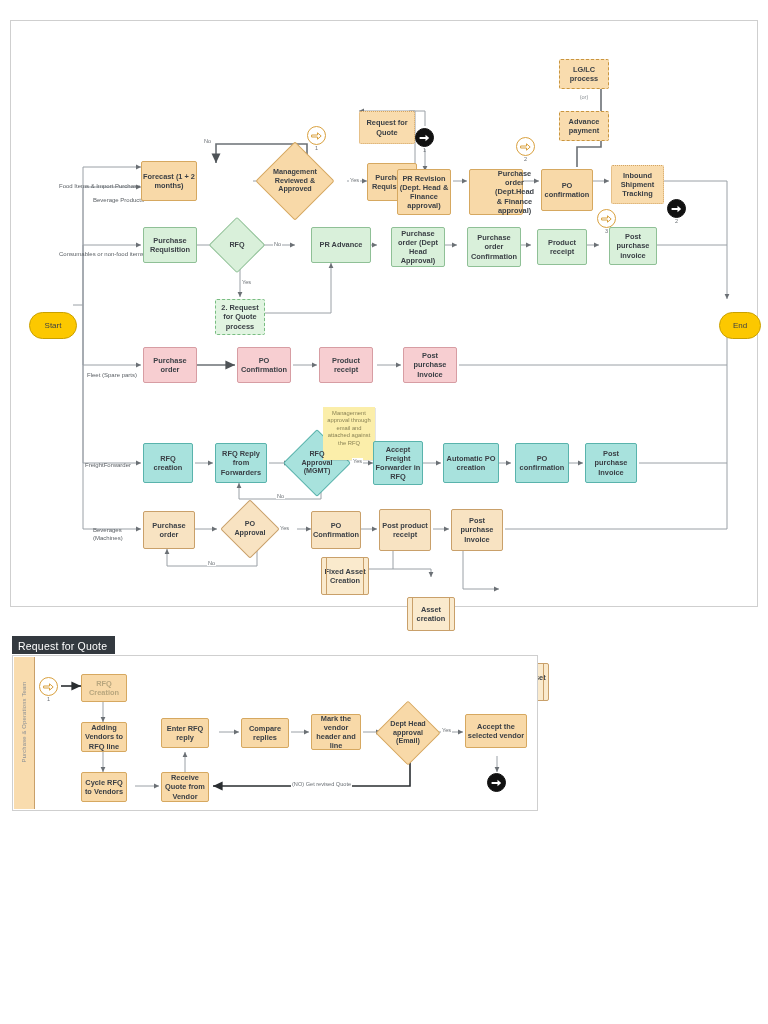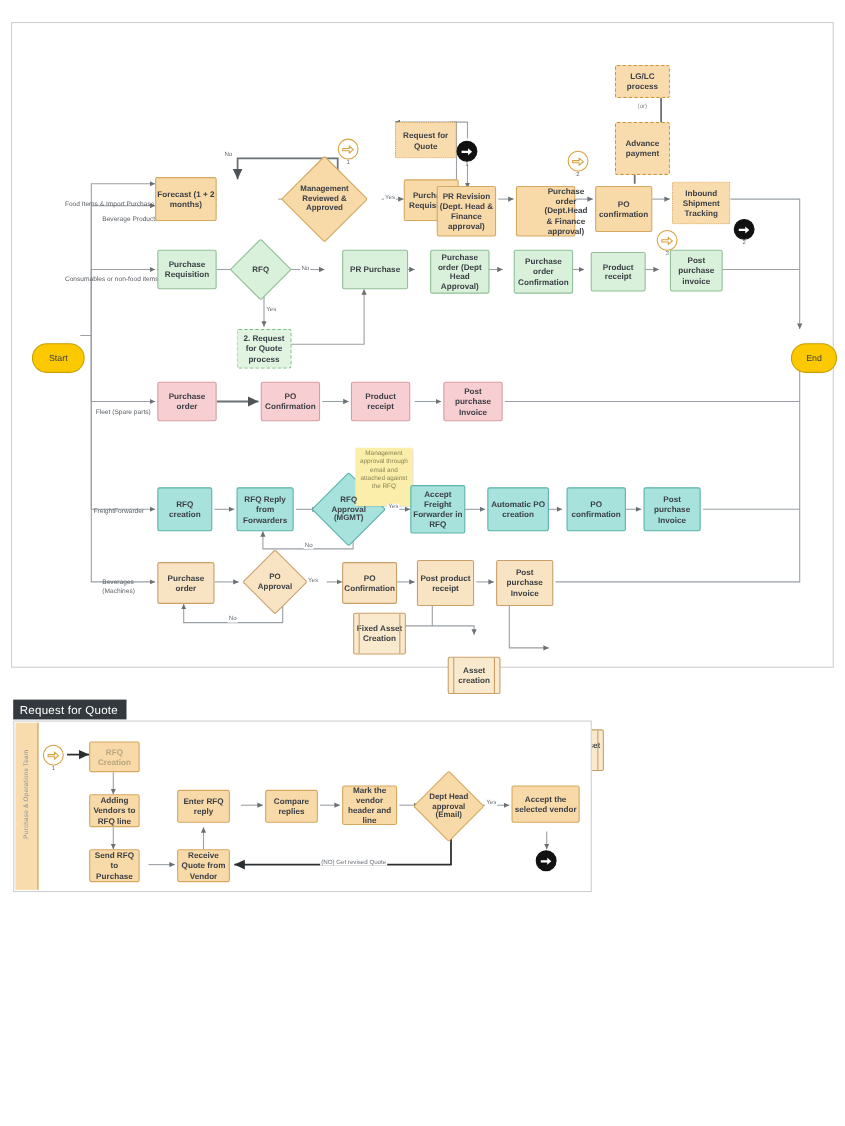--- a/index.html
+++ b/index.html
@@ -226,21 +226,21 @@
   <div class="node n-orange" style="left:530px;top:148px;width:52px;height:42px;">
     <span>PO confirmation</span>
     </div>
 
   <div class="node n-orange-d" style="left:548px;top:38px;width:50px;height:30px;">
     <span>LG/LC process</span>
     </div>
 
   <div class="orlabel" style="left:548px;top:73px;width:50px;">(or)</div>
 
-  <div class="node n-orange-d" style="left:548px;top:90px;width:50px;height:48px;">
+  <div class="node n-orange-d" style="left:548px;top:90px;width:50px;height:30px;">
     <span>Advance payment</span>
     </div>
 
   <div class="node n-orange-dot" style="left:600px;top:144px;width:53px;height:39px;">
     <span>Inbound Shipment Tracking</span>
     </div>
 
   <div class="node n-green" style="left:132px;top:206px;width:54px;height:36px;">
     <span>Purchase Requisition</span>
     </div>
@@ -248,21 +248,21 @@
   <div class="dia d-green" style="left:206px;top:204px;width:40px;height:40px;">
     <div class="shape"></div>
     <div class="txt">RFQ</div>
   </div>
 
   <div class="node n-green-d" style="left:204px;top:278px;width:50px;height:36px;">
     <span>2. Request for Quote process</span>
     </div>
 
   <div class="node n-green" style="left:300px;top:206px;width:60px;height:36px;">
-    <span>PR Purchase</span>
+    <span>PR Advance</span>
     </div>
 
   <div class="node n-green" style="left:380px;top:206px;width:54px;height:40px;">
     <span>Purchase order (Dept Head Approval)</span>
     </div>
 
   <div class="node n-green" style="left:456px;top:206px;width:54px;height:40px;">
     <span>Purchase order Confirmation</span>
     </div>
 
@@ -449,21 +449,21 @@
 
   <div class="node n-orange" style="left:68px;top:18px;width:46px;height:28px;color:#b8a67e;">
     <span>RFQ Creation</span>
     </div>
 
   <div class="node n-orange" style="left:68px;top:66px;width:46px;height:30px;">
     <span>Adding Vendors to RFQ line</span>
     </div>
 
   <div class="node n-orange" style="left:68px;top:116px;width:46px;height:30px;">
-    <span>Send RFQ to Purchase</span>
+    <span>Cycle RFQ to Vendors</span>
     </div>
 
   <div class="node n-orange" style="left:148px;top:116px;width:48px;height:30px;">
     <span>Receive Quote from Vendor</span>
     </div>
 
   <div class="node n-orange" style="left:148px;top:62px;width:48px;height:30px;">
     <span>Enter RFQ reply</span>
     </div>
 

